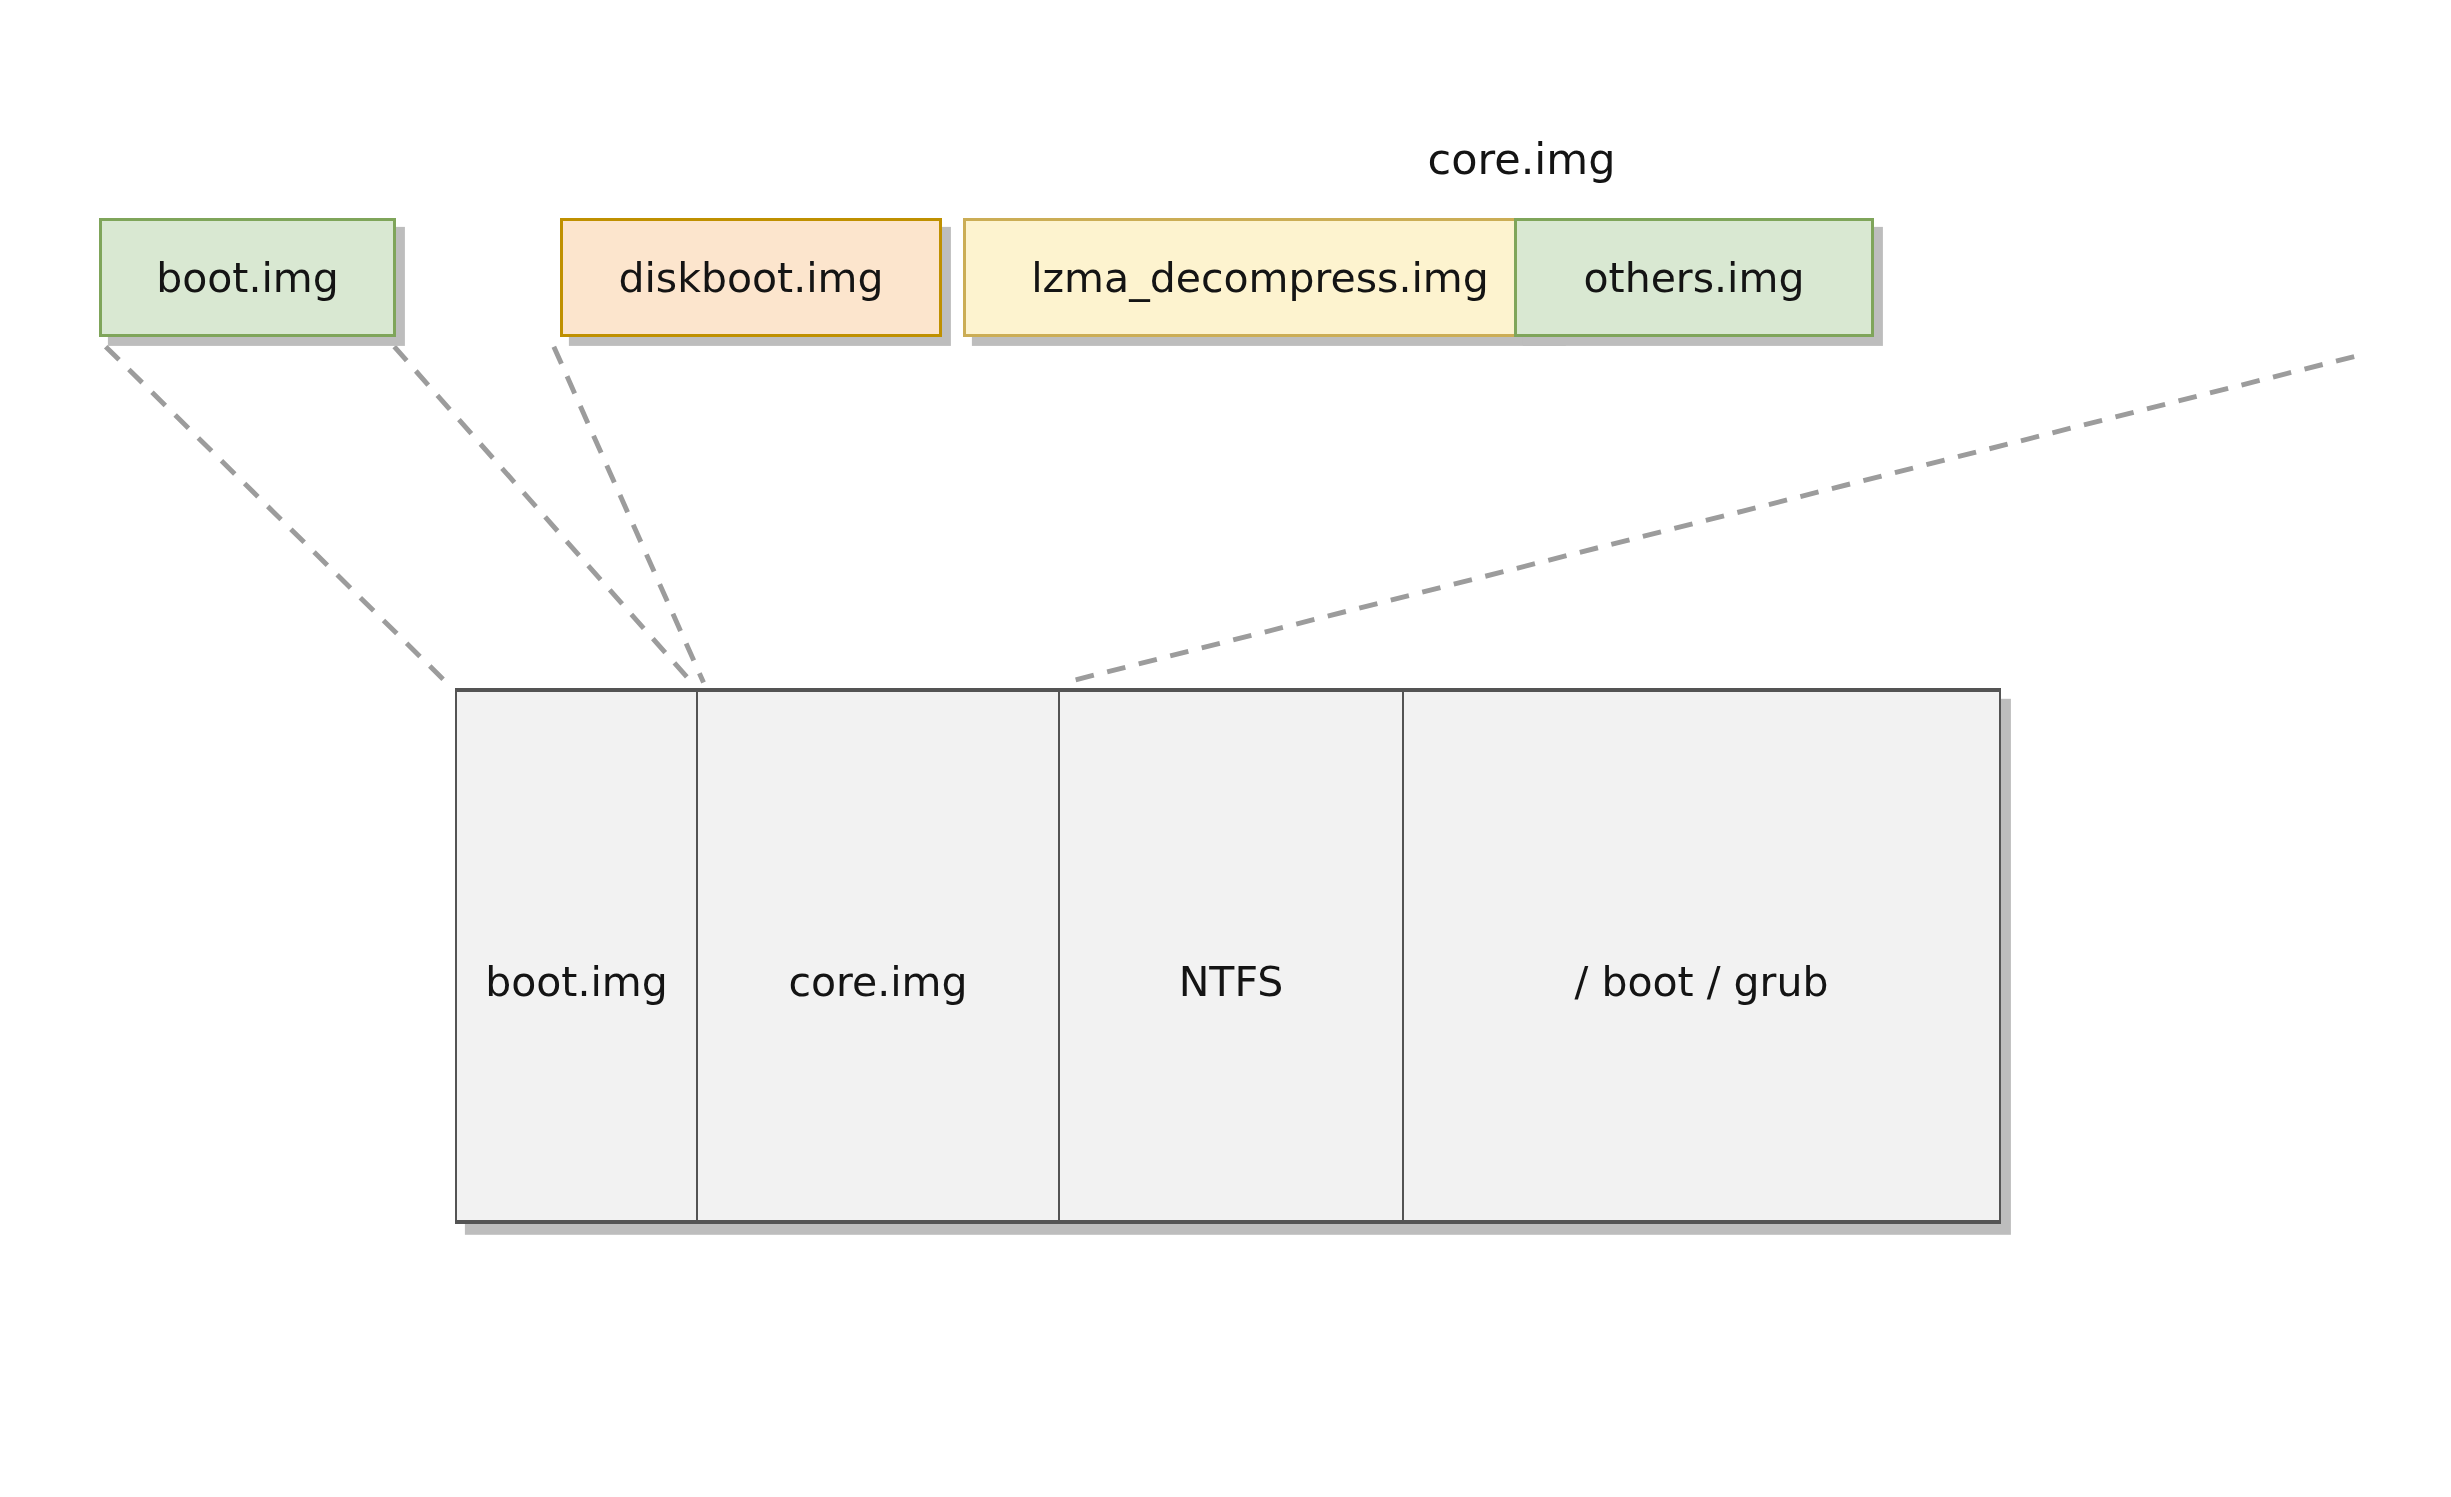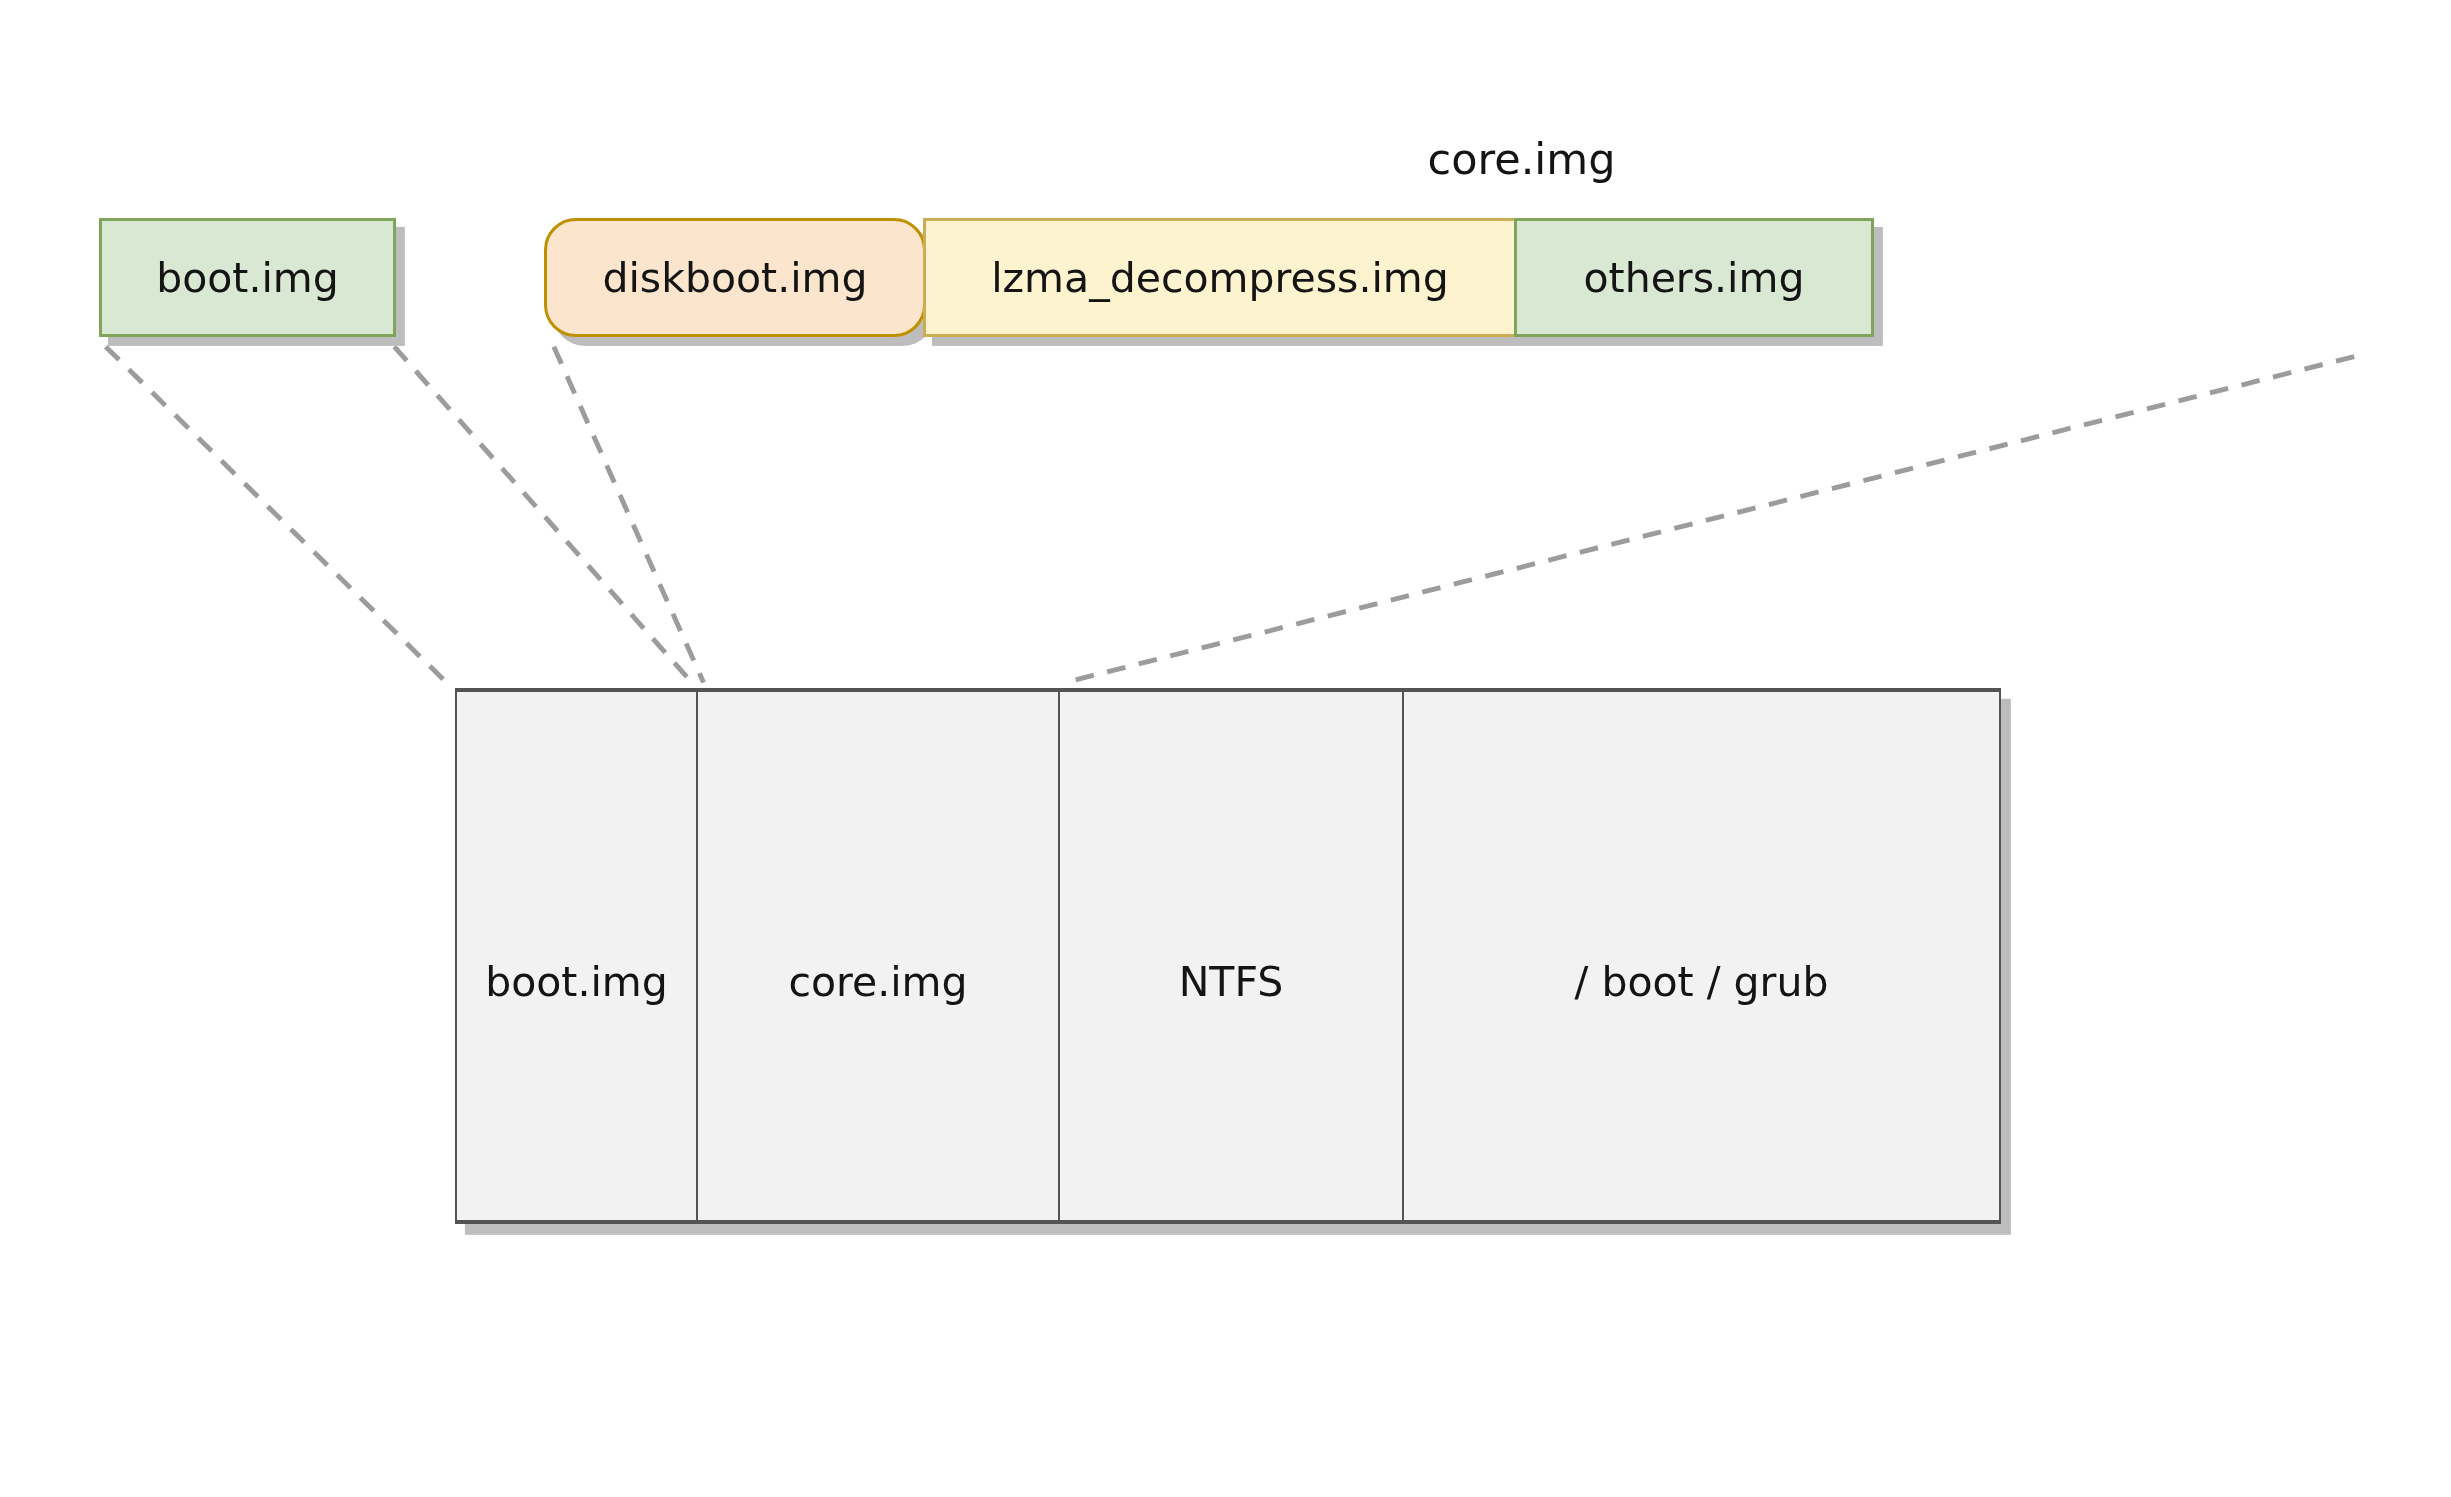--- a/index.html
+++ b/index.html
@@ -24,22 +24,22 @@
   .box{
     position:absolute; box-sizing:border-box; height:119px; top:218px;
     display:flex; align-items:center; justify-content:center;
     box-shadow:8.9px 8.9px 0 var(--shadow);
   }
   .box .lbl{font-size:41px; white-space:nowrap;}
   .green{background:var(--green_fill); border:3px solid var(--green_border);}
   .peach{background:var(--peach_fill); border:3px solid var(--peach_border);}
   .yellow{background:var(--yellow_fill); border:3px solid var(--yellow_border);}
   .boot-box{left:99px; width:297px;}
-  .seg1{left:544px;  width:382px;border-radius:32px;}
-  .seg2{left:923px;  width:594px;}
+  .seg1{left:560px;  width:382px;}
+  .seg2{left:963px;  width:594px;}
   .seg3{left:1514px; width:360px;}
   .seg4{left:1871px; width:486px;}
   .core-title{
     position:absolute; left:1364px; top:134px; width:315px;
     text-align:center; font-size:43px; white-space:nowrap;
   }
   .disk{
     position:absolute; left:455px; top:688px; width:1546px; height:536px;
     box-sizing:border-box; background:var(--disk_fill);
     border:2px solid var(--disk_border); border-top-width:4.9px; border-bottom-width:4.9px;

